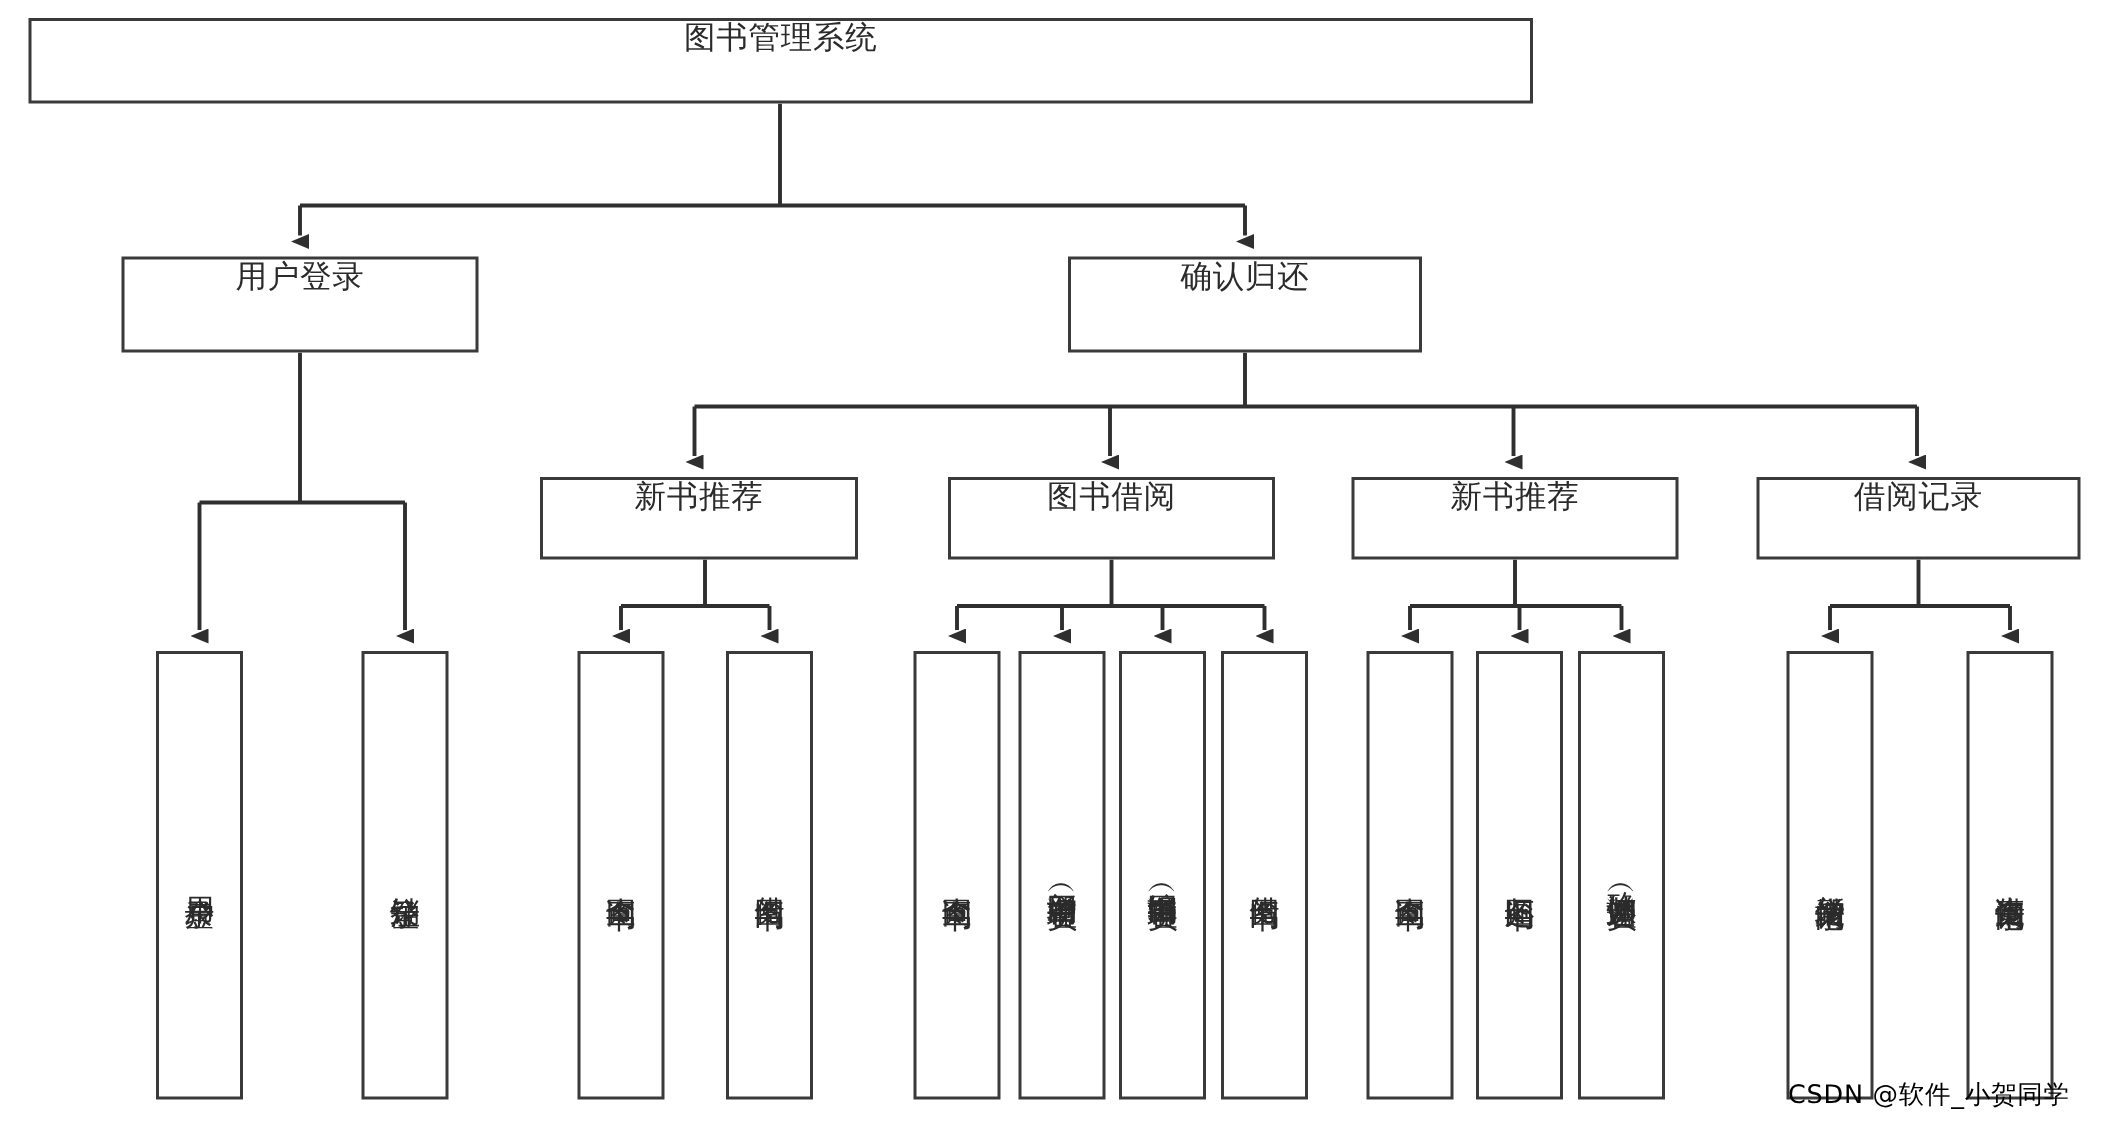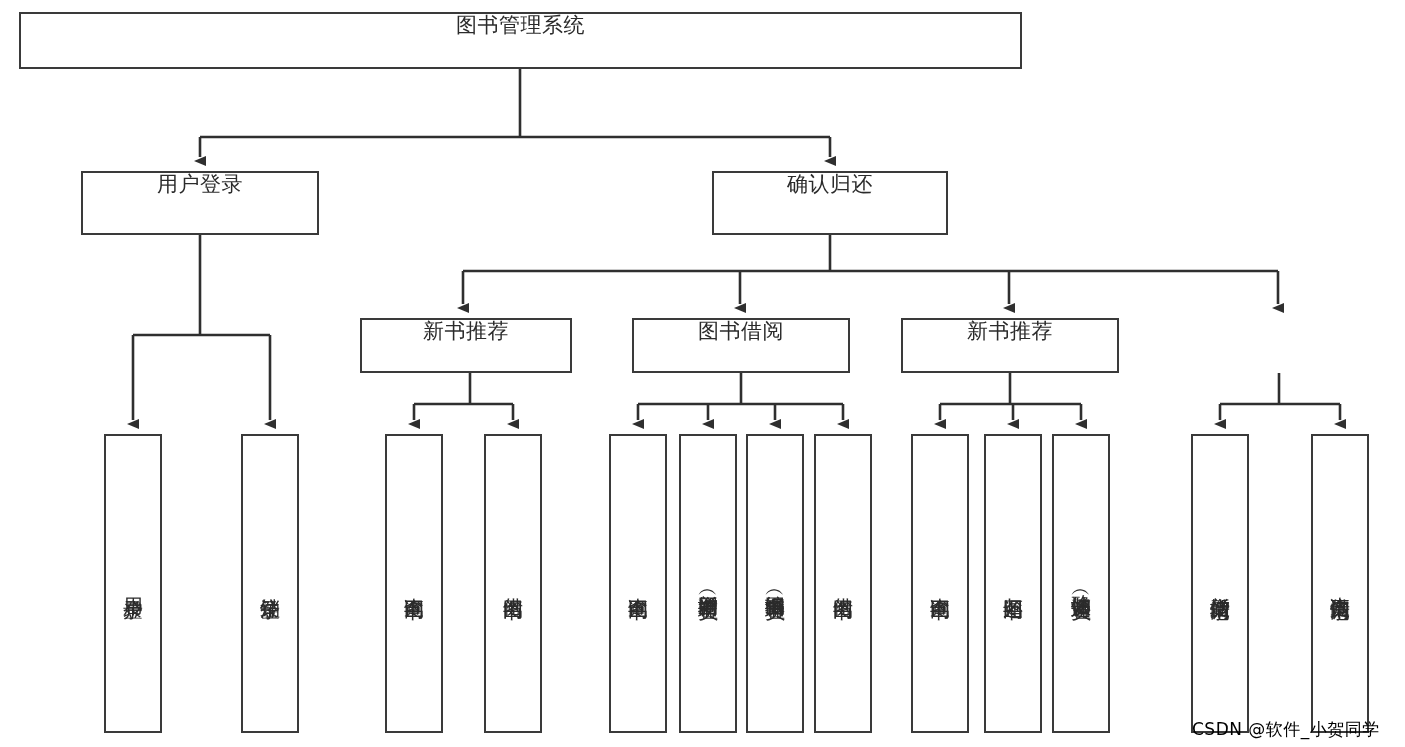--- a/index.html
+++ b/index.html
@@ -132,20 +132,23 @@
 
   <div class="node horiz" style="left:360px; top:318px; width:212px; height:55px;">
     <span class="label">新书推荐</span>
   </div>
   <div class="node horiz" style="left:632px; top:318px; width:218px; height:55px;">
     <span class="label">图书借阅</span>
   </div>
   <div class="node horiz" style="left:901px; top:318px; width:218px; height:55px;">
     <span class="label">新书推荐</span>
   </div>
+  <div class="node horiz" style="left:1171px; top:318px; width:216px; height:55px;">
+    <span class="label">借阅记录</span>
+  </div>
 
   <div class="node vert" style="left:104px; top:434px; width:58px; height:299px;">
     <span class="label">用户登录</span>
   </div>
   <div class="node vert" style="left:241px; top:434px; width:58px; height:299px;">
     <span class="label">注销登录</span>
   </div>
   <div class="node vert" style="left:385px; top:434px; width:58px; height:299px;">
     <span class="label">查询图书</span>
   </div>

